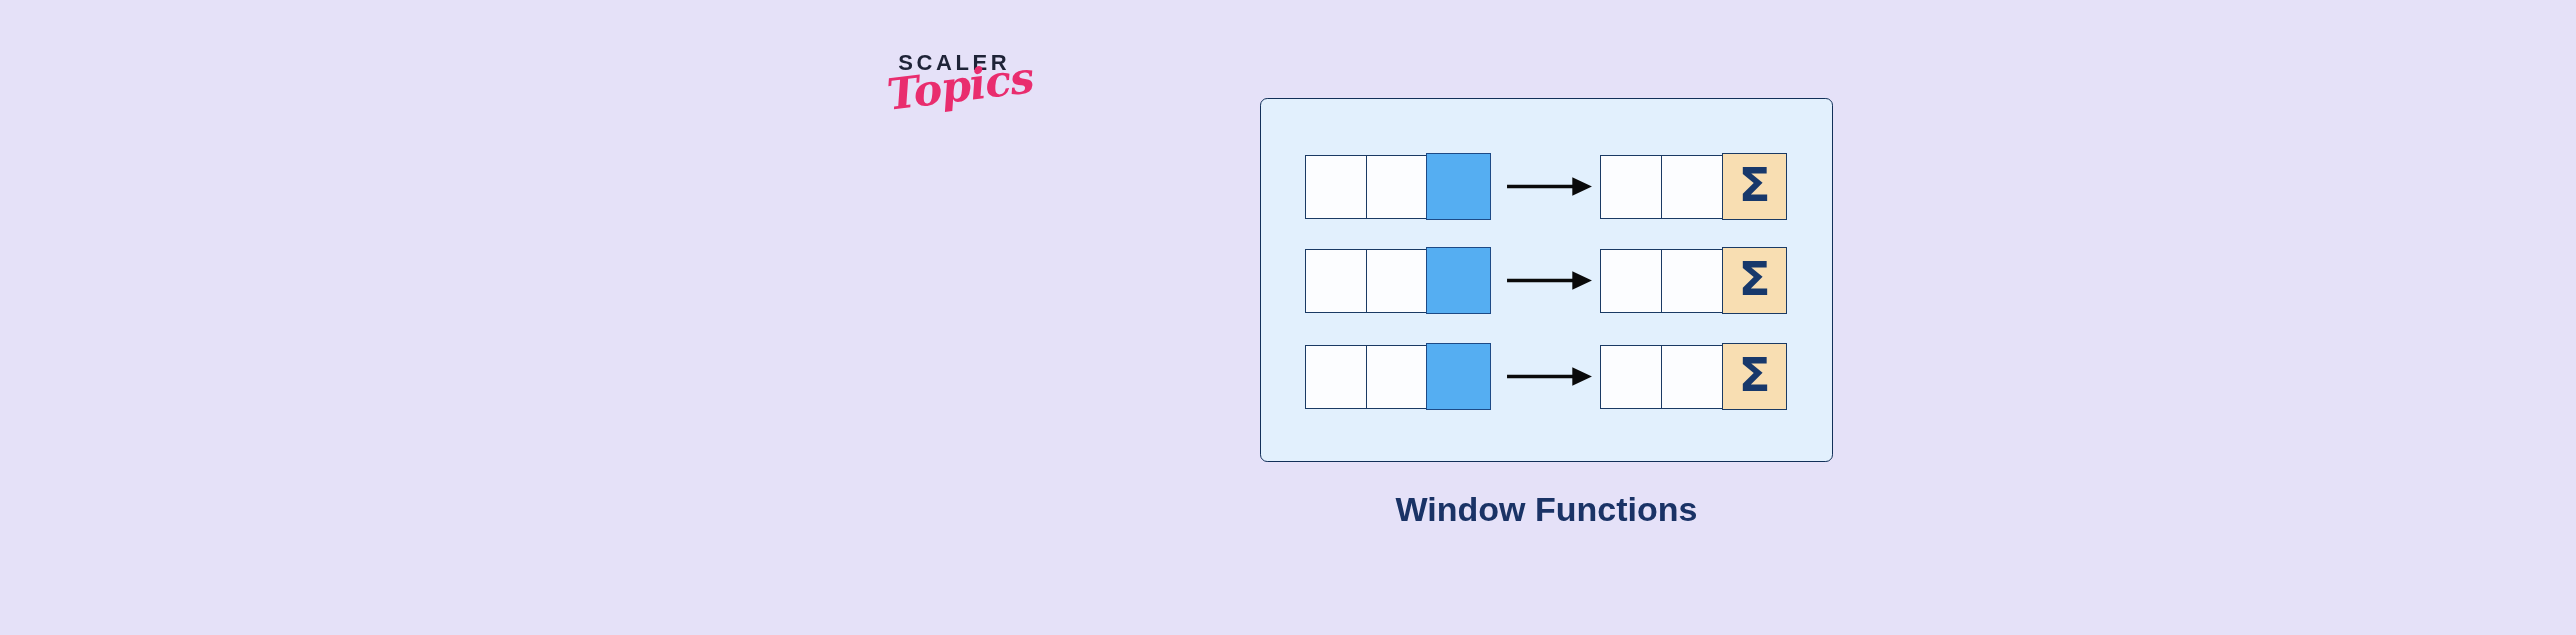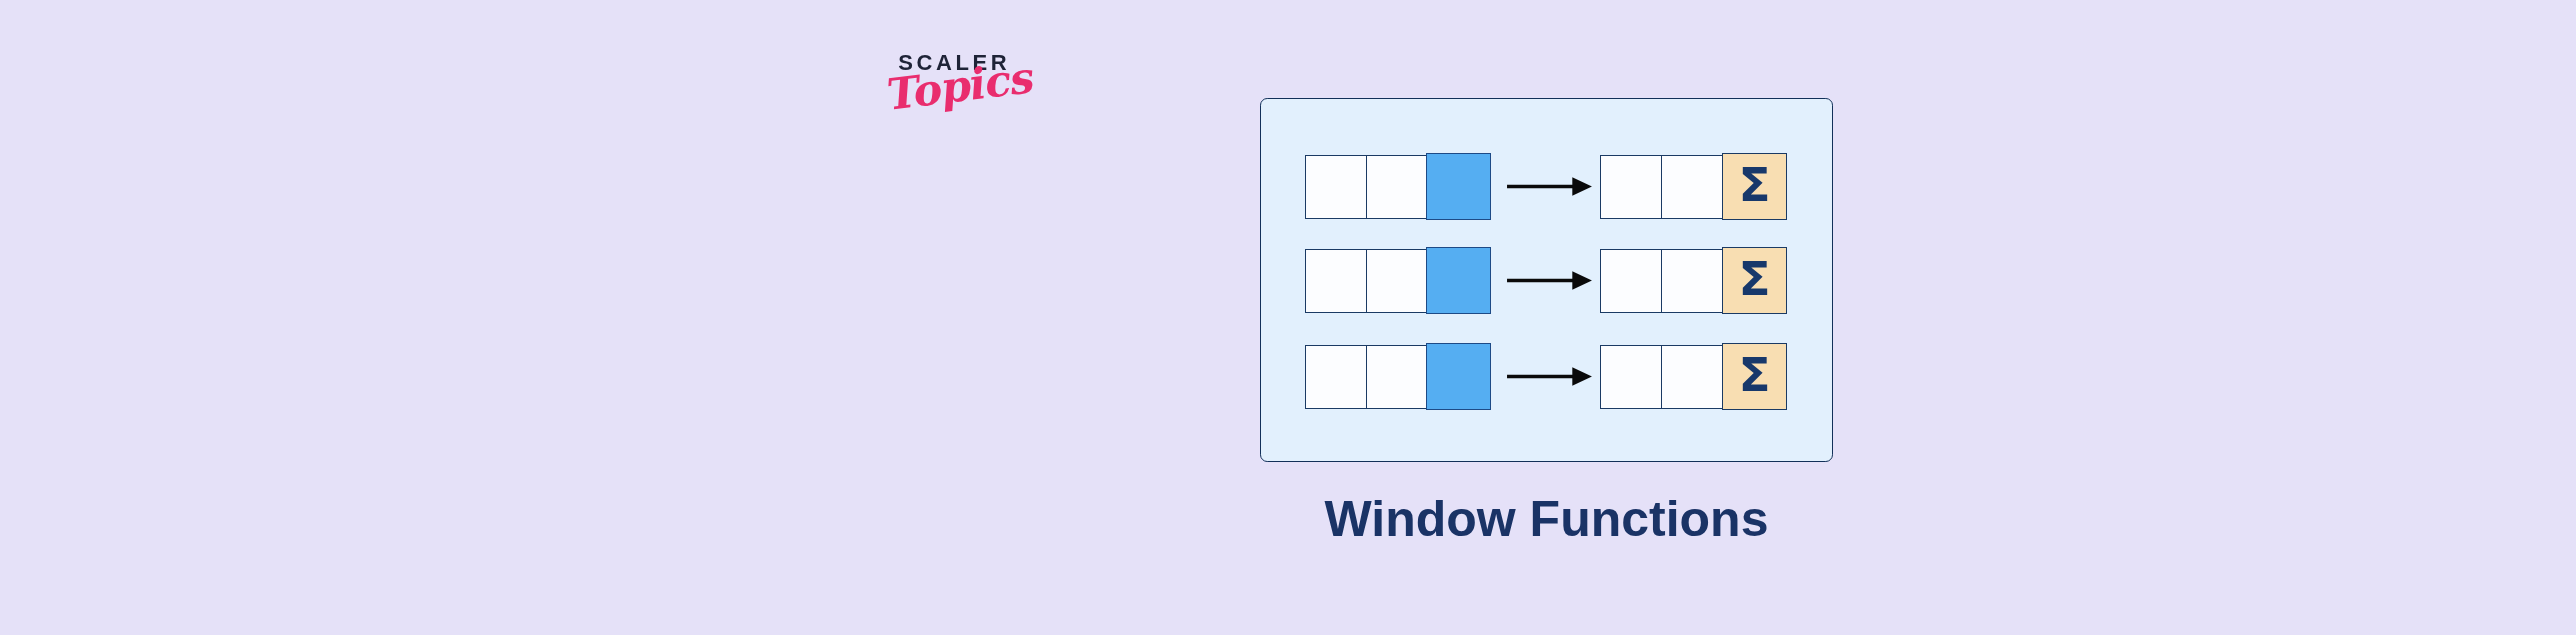--- a/index.html
+++ b/index.html
@@ -62,21 +62,21 @@
     font-weight:bold;font-size:47px;line-height:1;
     color:var(--sigma-glyph,#17386b);
     padding-bottom:3.1px;
   }
   .arrow{position:absolute;left:245px;top:22px;width:87px;height:23px;}
 
   
   .caption{
     position:absolute;left:1260px;top:490px;width:573px;
     text-align:center;
-    font-size:50px;font-weight:bold;
+    font-size:34px;font-weight:bold;
     color:var(--title-color,#1a3366);
     letter-spacing:0px;
   }
 </style>
 </head>
 <body>
 
 <div class="stage">
 
   <div class="logo">

